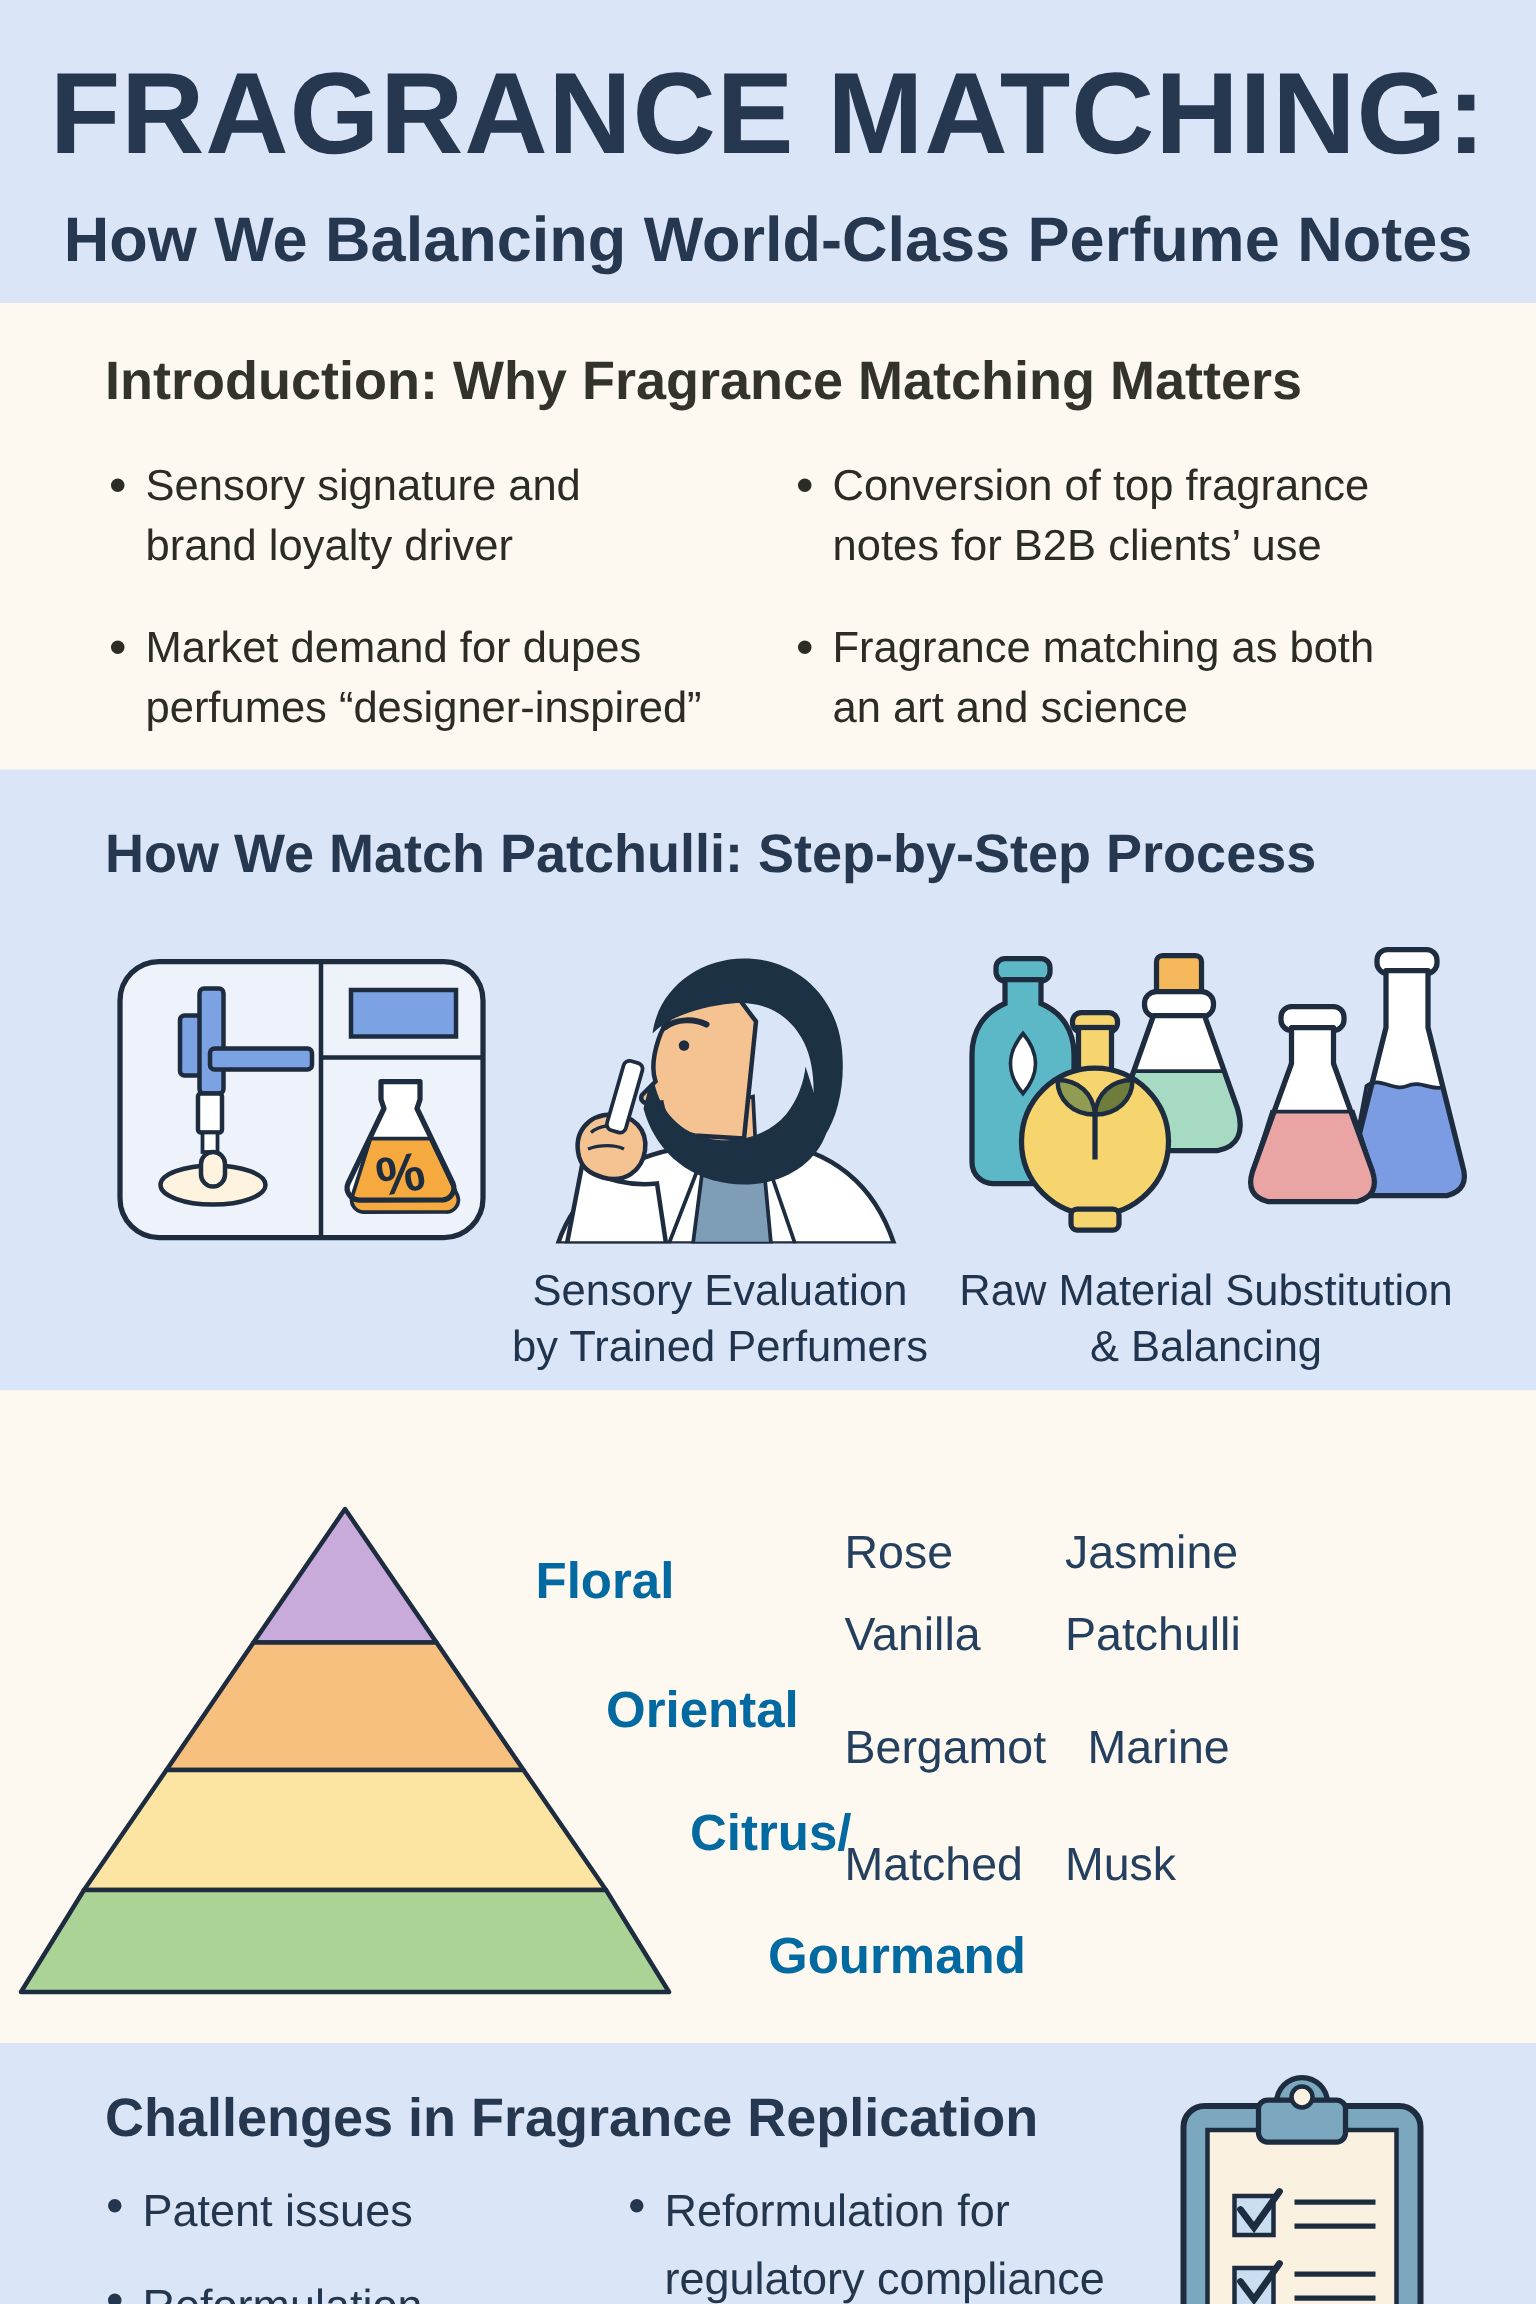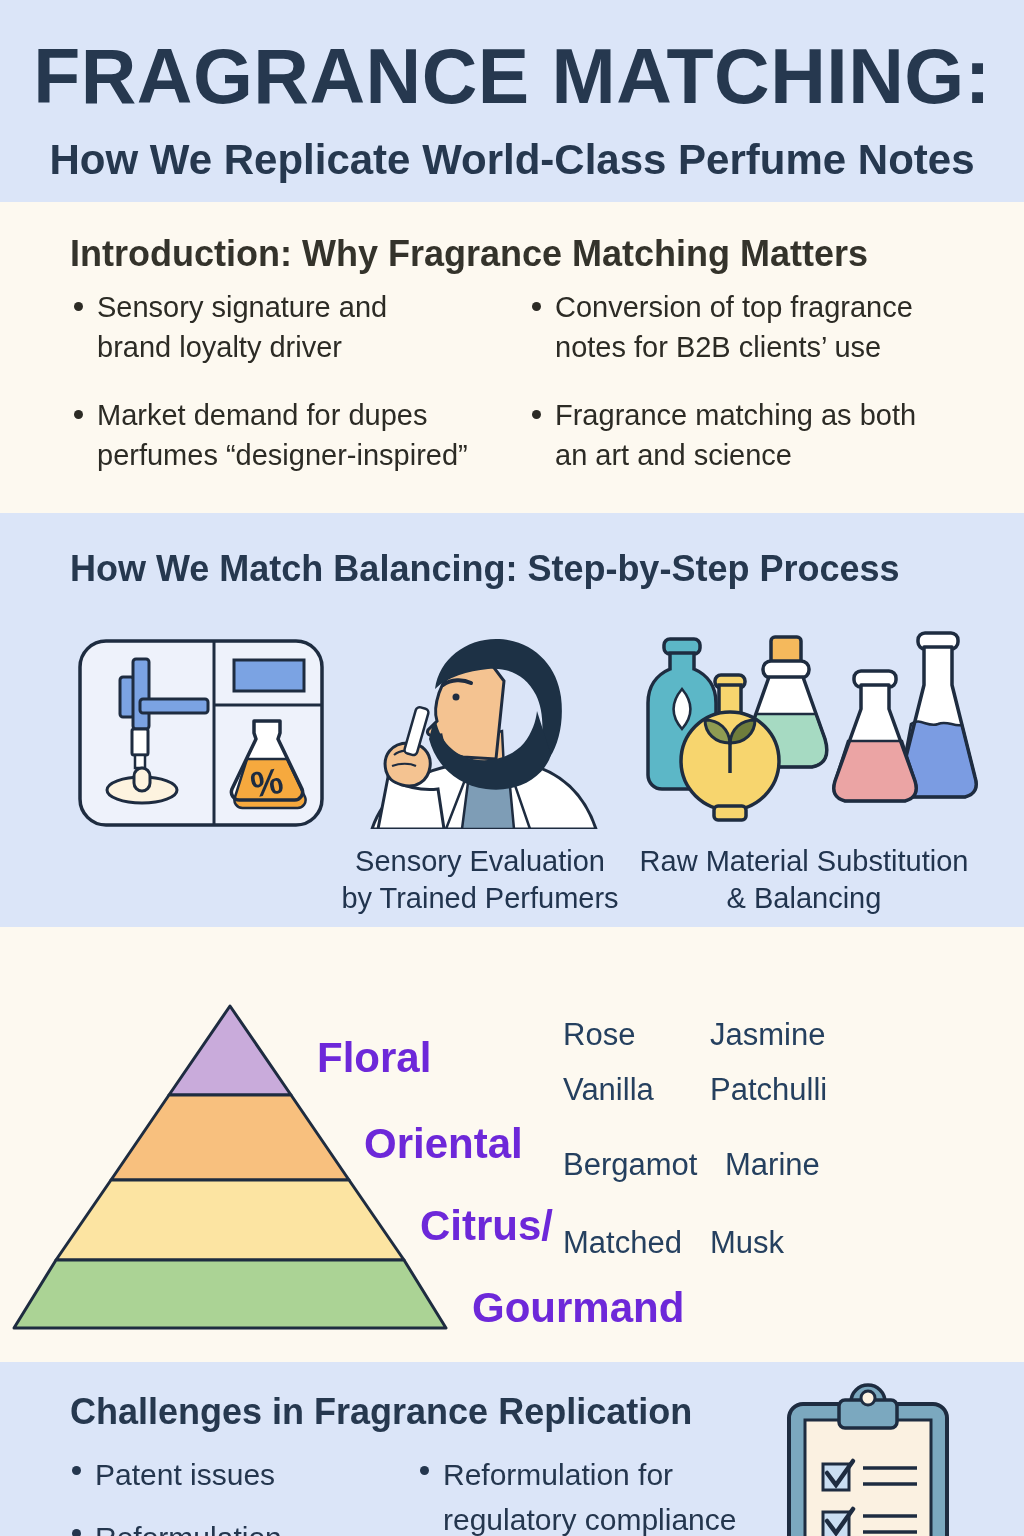--- a/index.html
+++ b/index.html
@@ -29,21 +29,21 @@
   
   .sec-heading{font-size:36px;font-weight:700;line-height:1.1;margin:0;}
   .pre{white-space:pre-line;}
 
   
   .intro{
     position:absolute;left:0;top:202px;width:1024px;height:311px;
     background:var(--cream-bg,#fdf9f0);
     padding:32px 40px 0 70px;box-sizing:border-box;
   }
-  .intro .sec-heading{color:var(--charcoal,#34332b);margin-bottom:13px;}
+  .intro .sec-heading{color:var(--charcoal,#34332b);margin-bottom:30px;}
   .bullets-grid{
     display:grid;grid-template-columns:458px 1fr;row-gap:28px;
     font-size:29px;line-height:1.38;color:var(--body-charcoal,#2c2b25);
   }
   .bullet{display:flex;align-items:flex-start;}
   .dot{
     flex:0 0 auto;width:9px;height:9px;border-radius:50%;
     background:currentColor;margin:15px 14px 0 4px;
   }
 
@@ -64,21 +64,21 @@
   .step-3{left:624px;width:360px;}
 
   
   .families{
     position:absolute;left:0;top:927px;width:1024px;height:435px;
     background:var(--cream-bg,#fdf9f0);
   }
   .families .sec-heading{position:absolute;left:70px;top:26px;color:var(--charcoal,#34332b);}
   .pyramid-svg{position:absolute;left:10px;top:76px;}
   .pyr-label{
-    position:absolute;font-size:42px;font-weight:700;color:#6d28d9;line-height:1;
+    position:absolute;font-size:34px;font-weight:700;color:#0369a1;line-height:1;margin-left:40px;
   }
   .note{
     position:absolute;font-size:31px;font-weight:500;color:#25405f;line-height:1;
   }
 
   
   .challenges{
     position:absolute;left:0;top:1362px;width:1024px;height:174px;
     background:var(--blue-bg,#dbe5f8);overflow:visible;padding-left:20px;
   }
@@ -92,21 +92,21 @@
   .chal-col .dot{margin-top:14px;}
   .clipboard{position:absolute;left:775px;top:14px;}
 </style>
 </head>
 <body>
 
 <div class="page">
 
   <header class="hero">
     <div class="hero-title">FRAGRANCE MATCHING:</div>
-    <div class="hero-subtitle">How We Replicate World-Class Perfume Notes</div>
+    <div class="hero-subtitle">How We Balancing World-Class Perfume Notes</div>
   </header>
 
   <section class="intro">
     <h2 class="sec-heading">Introduction: Why Fragrance Matching Matters</h2>
     <div class="bullets-grid">
       <div class="bullet">
         <span class="dot"></span>
         <span class="pre">Sensory signature and
 brand loyalty driver</span>
       </div>
@@ -122,21 +122,21 @@
       </div>
       <div class="bullet">
         <span class="dot"></span>
         <span class="pre">Fragrance matching as both
 an art and science</span>
       </div>
     </div>
   </section>
 
   <section class="process">
-    <h2 class="sec-heading">How We Match Balancing: Step-by-Step Process</h2>
+    <h2 class="sec-heading">How We Match Patchulli: Step-by-Step Process</h2>
 
     <div class="step step-1">
       <div class="step-icon">
         <svg width="250" height="192" viewBox="0 0 250 192">
           <rect x="4" y="4" width="242" height="184" rx="26" fill="#eef2fb" stroke="#1e2c40" stroke-width="3.5"></rect>
           <line x1="138" y1="5" x2="138" y2="187" stroke="#1e2c40" stroke-width="3"></line>
           <line x1="138" y1="68" x2="245" y2="68" stroke="#1e2c40" stroke-width="3"></line>
           <rect x="158" y="23" width="70" height="31" fill="#7ba3e3" stroke="#1e2c40" stroke-width="3"></rect>
           <rect x="44" y="40" width="14" height="40" rx="3" fill="#7ba3e3" stroke="#1e2c40" stroke-width="3"></rect>
           <rect x="57" y="22" width="16" height="70" rx="3" fill="#7ba3e3" stroke="#1e2c40" stroke-width="3"></rect>

